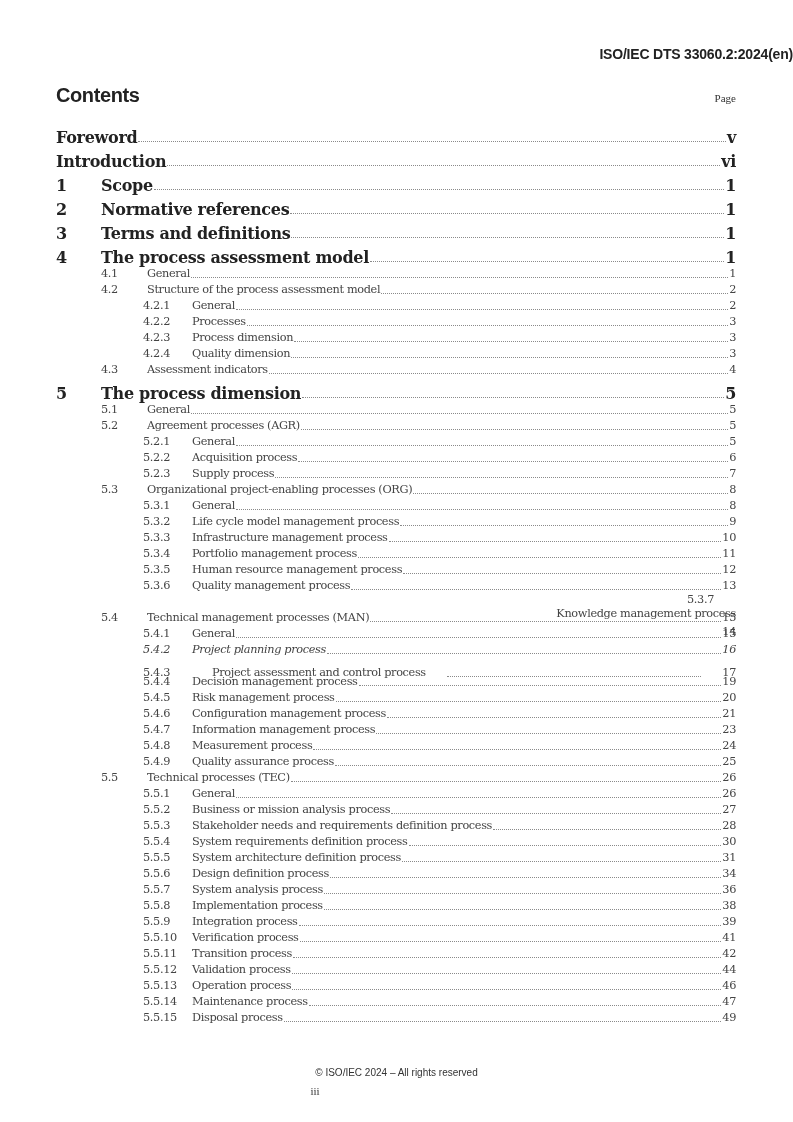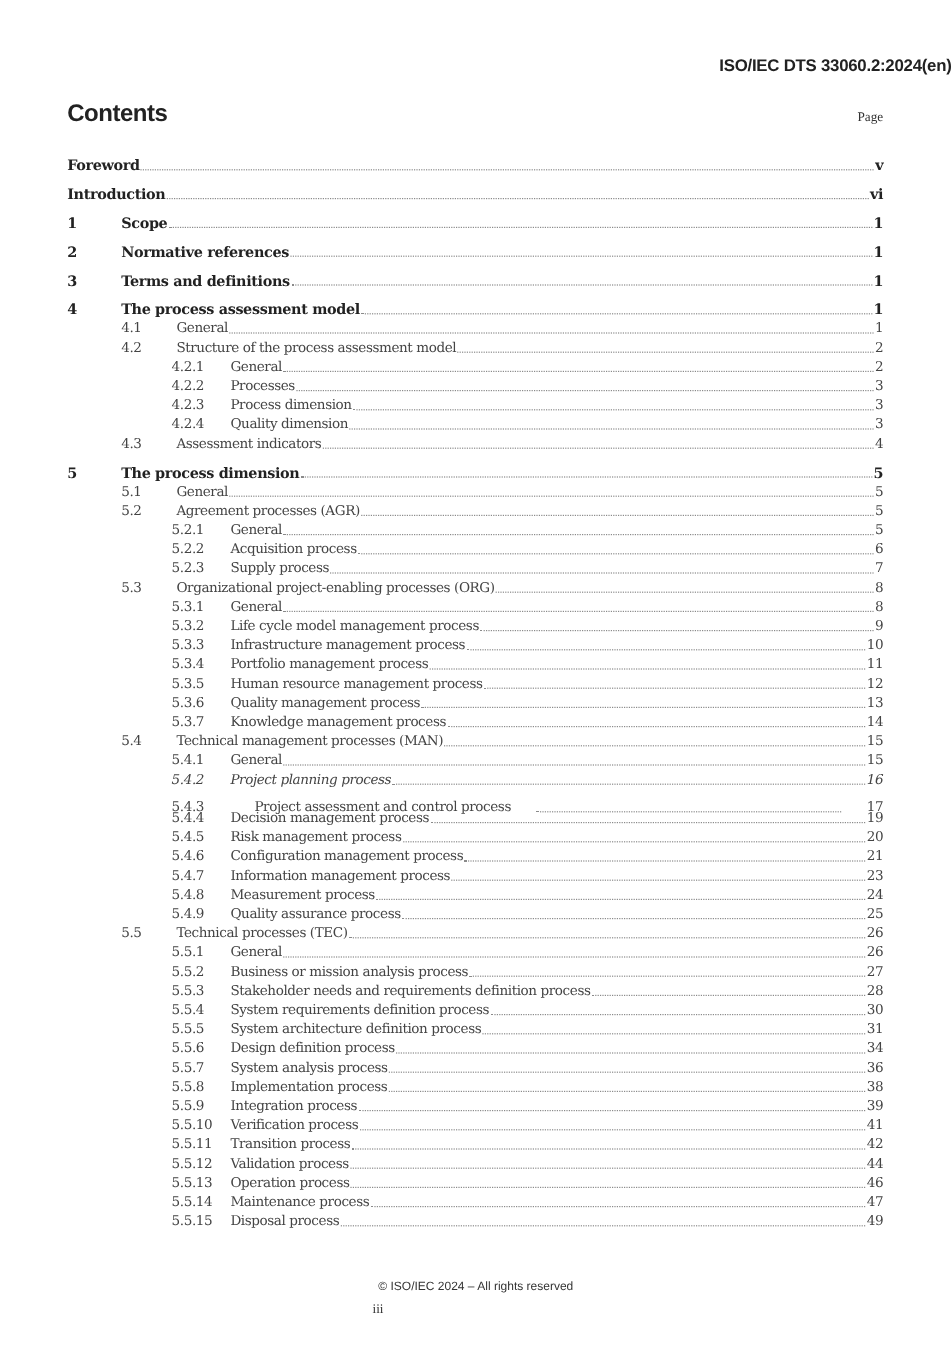--- a/index.html
+++ b/index.html
@@ -27,21 +27,21 @@
     position: absolute; left: 56px; width: 680px; height: 16px;
     display: flex; align-items: flex-end; font-size: 11.6px; line-height: 14px;
     white-space: nowrap;
   }
   .entry .num { flex: 0 0 auto; }
   .entry .title { flex: 0 0 auto; }
   .entry .leader {
     flex: 1 1 auto; border-bottom: 1px dotted #8a8a8a; margin: 0 1px 3px 1px; height: 0;
   }
   .entry .pg { flex: 0 0 auto; text-align: right; }
-  .lvl0 { font-family: "DejaVu Serif", serif; font-weight: bold; font-size: 12px; color: #222; letter-spacing: -0.3px; }
+  .lvl0 { font-family: "DejaVu Serif", serif; font-weight: bold; font-size: 16px; color: #222; letter-spacing: -0.3px; }
   .lvl0 .num { width: 45px; }
   .lvl1 { color: #444; letter-spacing: -0.35px; font-size: 11.3px; }
   .lvl1 .num { width: 46px; margin-left: 45px; }
   .lvl2 { color: #444; letter-spacing: -0.35px; font-size: 11.3px; }
   .lvl2 .num { width: 49px; margin-left: 87px; }
   .footer {
     position: absolute; top: 1067px; left: 0; width: 793px; text-align: center;
     font-family: "Liberation Sans", sans-serif; font-size: 10px; color: #333;
   }
   .footer-page {
@@ -204,21 +204,21 @@
       <span class="title">Human resource management process</span>
       <span class="leader"></span>
       <span class="pg">12</span>
     </div>
     <div class="entry lvl2" style="top: 577px;">
       <span class="num">5.3.6</span>
       <span class="title">Quality management process</span>
       <span class="leader"></span>
       <span class="pg">13</span>
     </div>
-    <div class="entry lvl2" style="top: 593px;">
+    <div class="entry lvl2" style="top: 593px; flex-direction: column;">
       <span class="num">5.3.7</span>
       <span class="title">Knowledge management process</span>
       <span class="leader"></span>
       <span class="pg">14</span>
     </div>
     <div class="entry lvl1" style="top: 609px;">
       <span class="num">5.4</span>
       <span class="title">Technical management processes (MAN)</span>
       <span class="leader"></span>
       <span class="pg">15</span>

